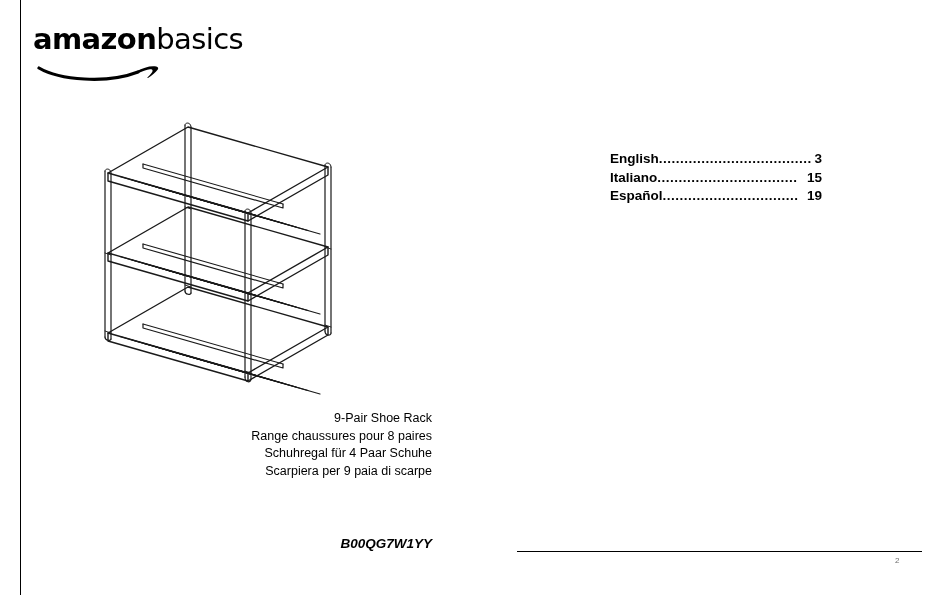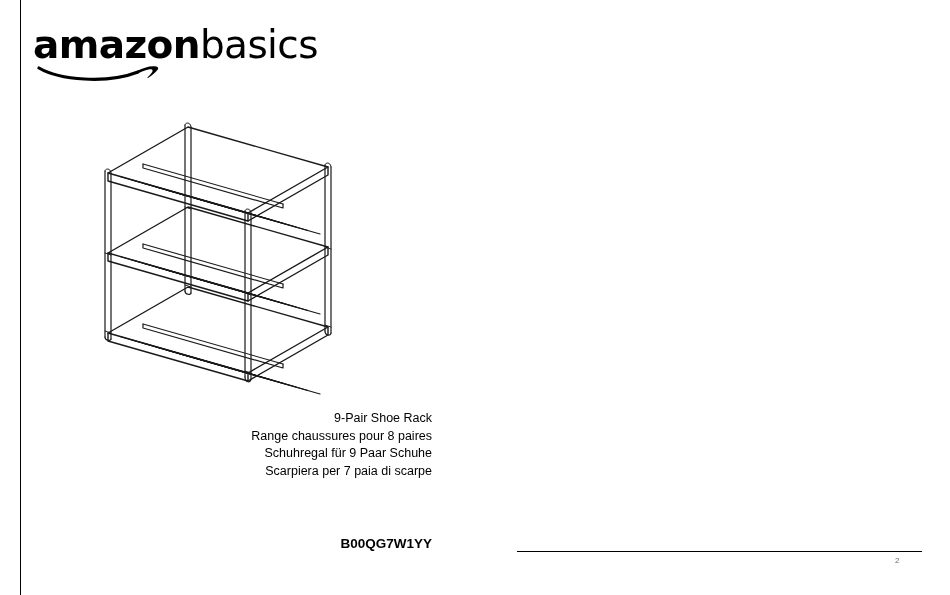--- a/index.html
+++ b/index.html
@@ -34,21 +34,21 @@
   
   .logo-wrap {
     position: absolute;
     left: 33px;
     top: 25px;
     width: 250px;
     height: 60px;
   }
   .logo-text {
     font-family: "DejaVu Sans", sans-serif;
-    font-size: 39px;
+    font-size: 29px;
     letter-spacing: -0.6px;
     line-height: 1;
     white-space: nowrap;
   }
   .logo-amazon { font-weight: bold; }
   .logo-basics { font-weight: normal; }
   .logo-swoosh {
     position: absolute;
     left: 4px;
     top: 36px;
@@ -105,20 +105,21 @@
     line-height: 17.5px;
   }
   .model {
     position: absolute;
     left: 130px;
     top: 536px;
     width: 302px;
     text-align: right;
     font-size: 13.5px;
     font-weight: bold;
+    font-style: italic;
   }
 
   
   .footer-rule {
     position: absolute;
     left: 517px;
     top: 551px;
     width: 405px;
     height: 1px;
     background: #000000;
@@ -212,27 +213,42 @@
       <path d="M245,142 L251,144" stroke-width="0.9"></path>
 
       <path d="M25,66 C25,63 31,63 31,68" stroke-width="1"></path>
       <path d="M105,20 C105,17 111,17 111,22" stroke-width="1"></path>
       <path d="M165,106 C165,103 171,103 171,108" stroke-width="1"></path>
       <path d="M245,60 C245,57 251,57 251,62" stroke-width="1"></path>
     </g>
   </svg>
 
   <div class="toc">
+    <div class="toc-row">
+      <span class="toc-lang">English</span>
+        <span class="toc-dots">....................................</span>
+        <span class="toc-page">3</span>
+    </div>
+    <div class="toc-row">
+      <span class="toc-lang">Italiano</span>
+        <span class="toc-dots">.................................</span>
+        <span class="toc-page">15</span>
+    </div>
+    <div class="toc-row">
+      <span class="toc-lang">Español</span>
+        <span class="toc-dots">................................</span>
+        <span class="toc-page">19</span>
+    </div>
   </div>
 
   <div class="titles">
     <div class="title-line">9-Pair Shoe Rack</div>
     <div class="title-line">Range chaussures pour 8 paires</div>
-    <div class="title-line">Schuhregal für 9 Paar Schuhe</div>
-    <div class="title-line">Scarpiera per 7 paia di scarpe</div>
+    <div class="title-line">Schuhregal für 4 Paar Schuhe</div>
+    <div class="title-line">Scarpiera per 9 paia di scarpe</div>
   </div>
 
   <div class="model">B00QG7W1YY</div>
 
   <div class="footer-rule"></div>
   <div class="page-number">2</div>
 
 </div>
 
 </body></html>

